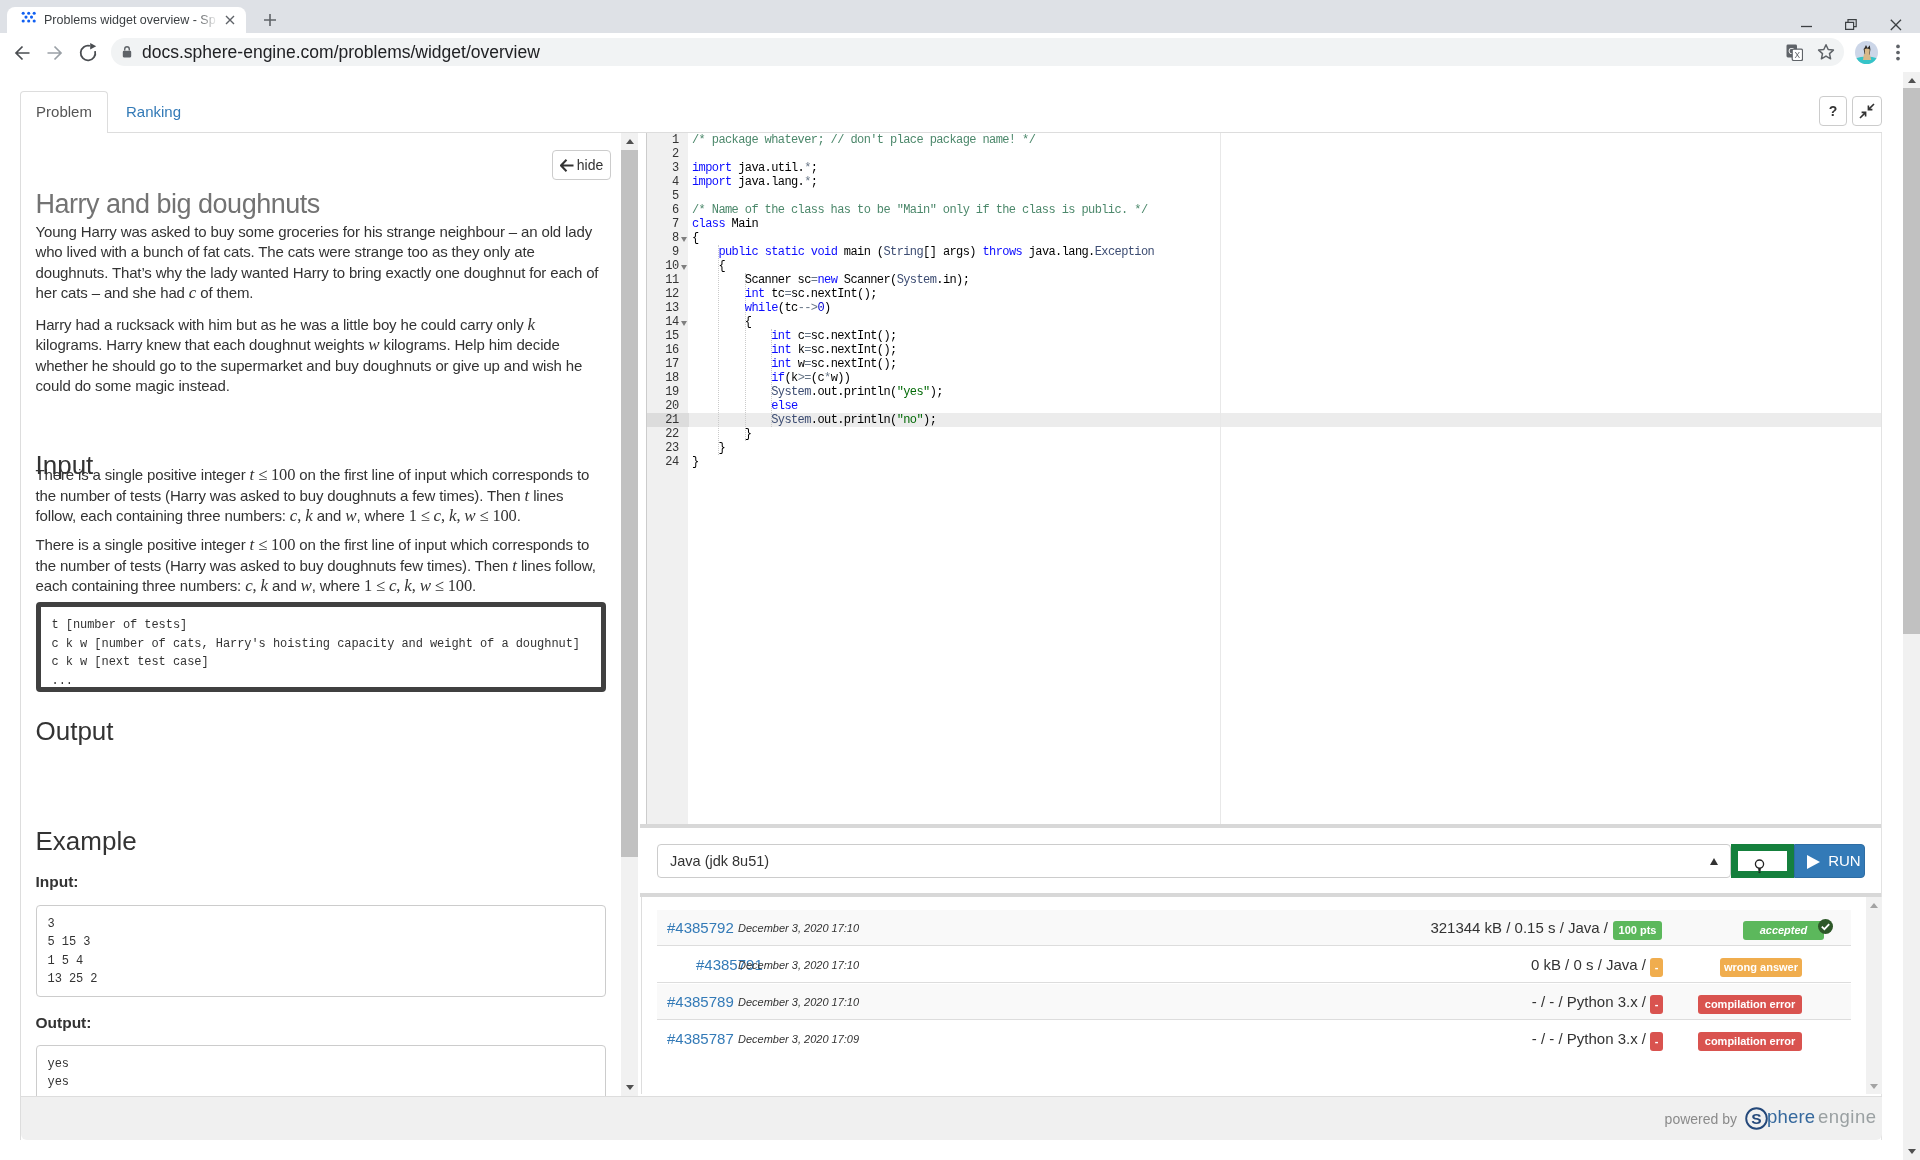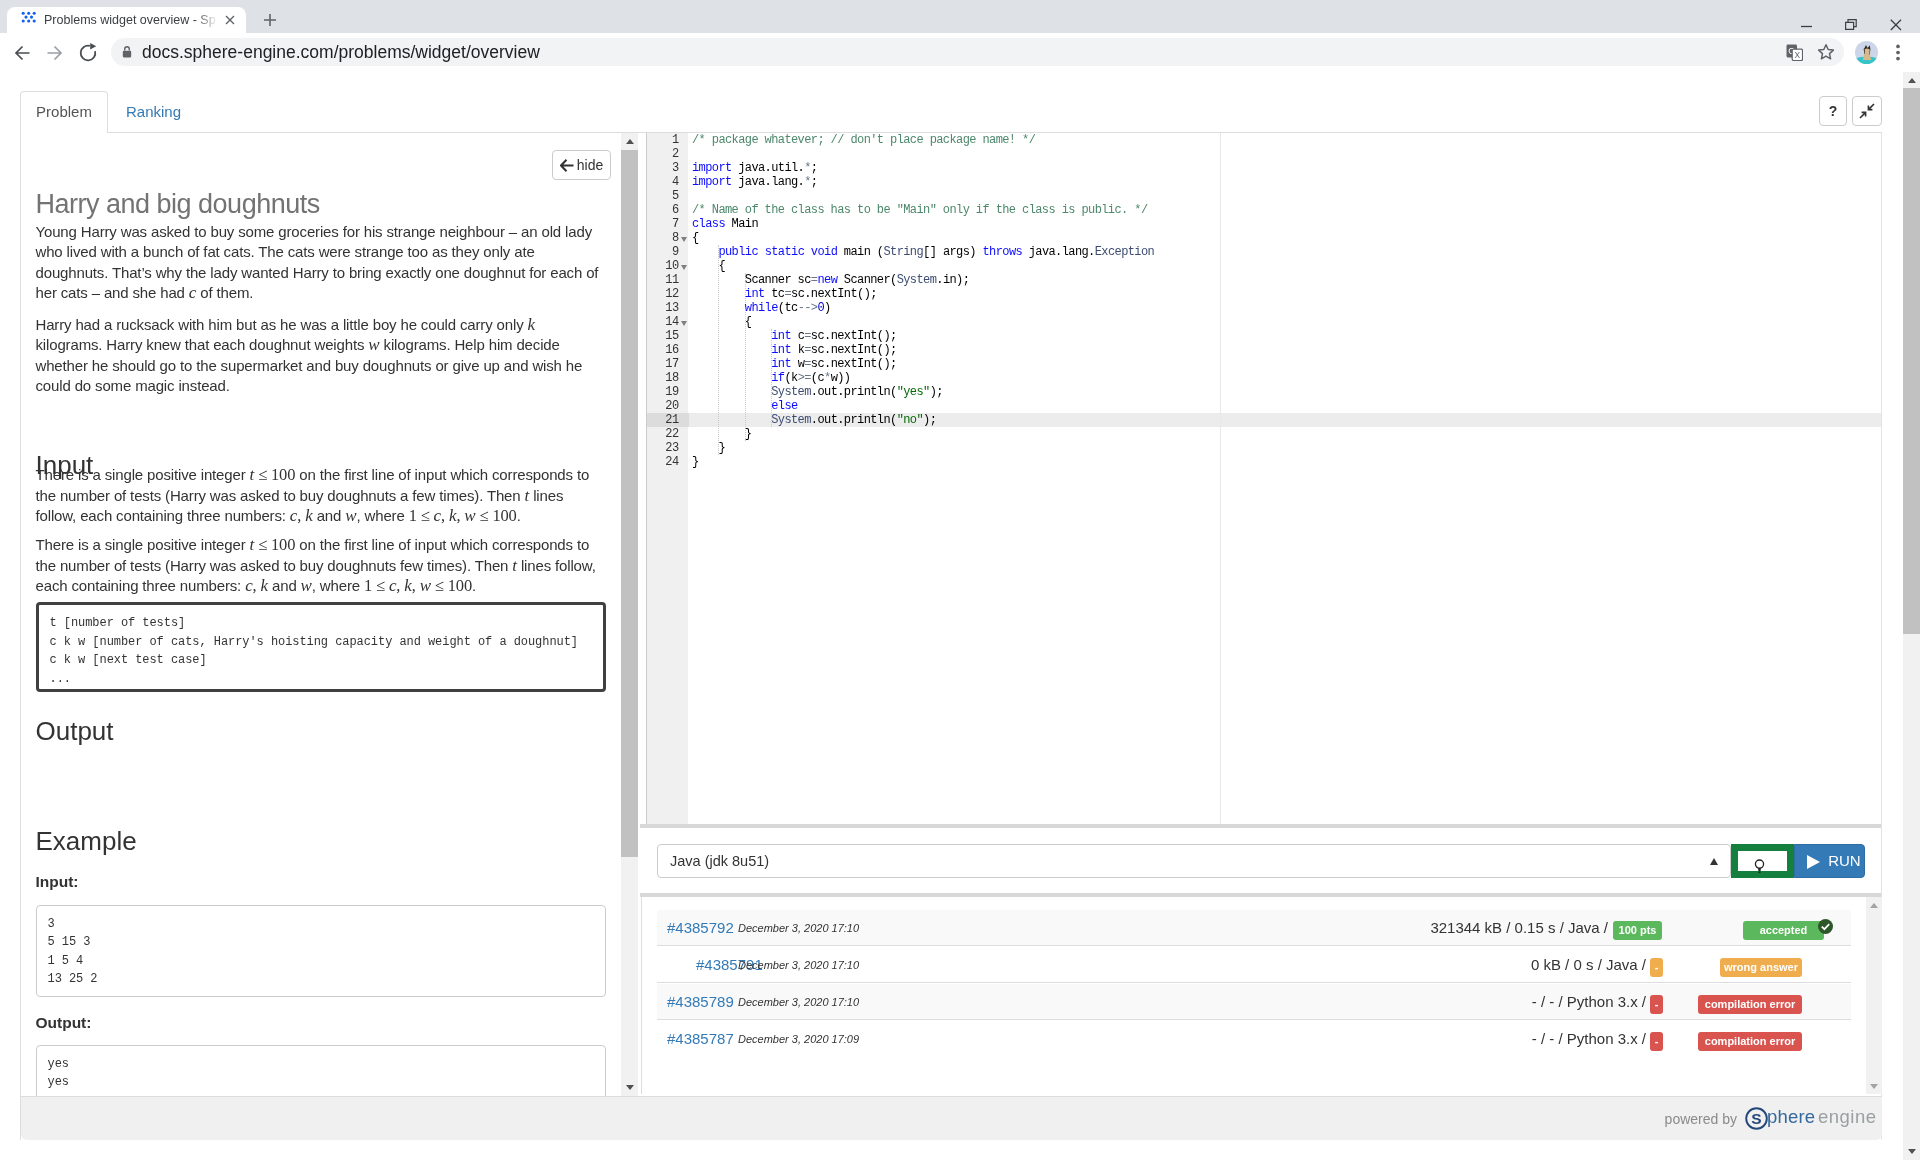--- a/index.html
+++ b/index.html
@@ -138,21 +138,21 @@
   <div class="abs" id="desc" style="left:21px;top:61px;width:600px;height:963px;overflow:hidden;background:#fff;color:#333;">
     <div class="abs" style="left:531px;top:17px;width:59px;height:30px;border:1px solid #ccc;border-radius:4px;background:#fff;font-size:14px;color:#333;text-align:center;line-height:28px;"><svg style="display:inline-block;vertical-align:-2px;margin-right:3px" width="14" height="13" viewBox="0 0 14 13">
           <path d="M6.5 0.8 L1 6.5 L6.5 12.2 M1.8 6.5 H13.5" fill="none" stroke="#333" stroke-width="2"></path>
         </svg>hide</div>
     <h2 class="abs" style="left:14.5px;top:38.5px;font-size:27px;letter-spacing:-0.5px;font-weight:400;color:#737373;white-space:nowrap;margin-top:17px;">Harry and big doughnuts</h2>
     <div class="abs" style="left:14.5px;top:89px;font-size:15px;letter-spacing:-0.15px;line-height:20.3px;white-space:nowrap;">Young Harry was asked to buy some groceries for his strange neighbour – an old lady<br>who lived with a bunch of fat cats. The cats were strange too as they only ate<br>doughnuts. That’s why the lady wanted Harry to bring exactly one doughnut for each of<br>her cats – and she had <span class="mv">c</span> of them.</div>
     <div class="abs" style="left:14.5px;top:182px;font-size:15px;letter-spacing:-0.15px;line-height:20.3px;white-space:nowrap;">Harry had a rucksack with him but as he was a little boy he could carry only <span class="mv">k</span><br>kilograms. Harry knew that each doughnut weights <span class="mv">w</span> kilograms. Help him decide<br>whether he should go to the supermarket and buy doughnuts or give up and wish he<br>could do some magic instead.</div>
     <div class="abs" style="left:14.5px;top:283.5px;font-size:26px;font-weight:400;color:#333;margin-top:33px;">Input</div>
     <div class="abs" style="left:14.5px;top:332.3px;font-size:15px;letter-spacing:-0.15px;line-height:20.3px;white-space:nowrap;">There is a single positive integer <span class="mv">t</span> <span class="mn">≤ 100</span> on the first line of input which corresponds to<br>the number of tests (Harry was asked to buy doughnuts a few times). Then <span class="mv">t</span> lines<br>follow, each containing three numbers: <span class="mv">c</span><span class="mn">,</span> <span class="mv">k</span> and <span class="mv">w</span>, where <span class="mn">1 ≤ </span><span class="mv">c</span><span class="mn">, </span><span class="mv">k</span><span class="mn">, </span><span class="mv">w</span><span class="mn"> ≤ 100</span>.</div>
     <div class="abs" style="left:14.5px;top:402.4px;font-size:15px;letter-spacing:-0.15px;line-height:20.3px;white-space:nowrap;">There is a single positive integer <span class="mv">t</span> <span class="mn">≤ 100</span> on the first line of input which corresponds to<br>the number of tests (Harry was asked to buy doughnuts few times). Then <span class="mv">t</span> lines follow,<br>each containing three numbers: <span class="mv">c</span><span class="mn">,</span> <span class="mv">k</span> and <span class="mv">w</span>, where <span class="mn">1 ≤ </span><span class="mv">c</span><span class="mn">, </span><span class="mv">k</span><span class="mn">, </span><span class="mv">w</span><span class="mn"> ≤ 100</span>.</div>
-    <pre class="abs mono" style="left:14.5px;top:469.3px;width:570px;height:90px;border:3px solid #404040;border-radius:4px;background:#fff;padding:9px 11px;font-size:12px;letter-spacing:-0.06px;line-height:18.6px;color:#333;">t [number of tests]
+    <pre class="abs mono" style="left:14.5px;top:469.3px;width:570px;height:90px;border:5px solid #404040;border-radius:4px;background:#fff;padding:9px 11px;font-size:12px;letter-spacing:-0.06px;line-height:18.6px;color:#333;">t [number of tests]
 c k w [number of cats, Harry's hoisting capacity and weight of a doughnut]
 c k w [next test case]
 ...</pre>
     <div class="abs" style="left:14.5px;top:583.4px;font-size:26px;font-weight:400;color:#333;">Output</div>
     <div class="abs" style="left:14.5px;top:692.5px;font-size:26px;font-weight:400;color:#333;">Example</div>
     <div class="abs" style="left:14.5px;top:740px;font-size:15.5px;font-weight:bold;">Input:</div>
     <pre class="abs mono" style="left:14.5px;top:771.5px;width:570px;height:92.4px;border:1px solid #ccc;border-radius:4px;background:#fff;padding:9px 11px;font-size:12px;letter-spacing:-0.06px;line-height:18.6px;color:#333;">3
 5 15 3
 1 5 4
 13 25 2</pre>
@@ -248,21 +248,21 @@
   <div class="abs" id="subs" style="left:641px;top:825px;width:1240px;height:197px;background:#fff;border-left:1px solid #ddd;">
     <div class="abs" style="left:15px;top:13px;width:1194px;height:36px;background:#f9f9f9;border-bottom:1px solid #ddd;"></div>
     <div class="abs" style="left:15px;top:50px;width:1194px;height:36px;background:#fff;border-bottom:1px solid #ddd;"></div>
     <div class="abs" style="left:15px;top:87px;width:1194px;height:36px;background:#f9f9f9;border-bottom:1px solid #ddd;"></div>
     <div class="abs" style="left:15px;top:124px;width:1194px;height:36px;background:#fff;"></div>
 
     <div class="abs" style="left:25px;top:22px;font-size:15px;color:#337ab7;">#4385792</div>
     <div class="abs" style="left:96px;top:25px;font-size:11px;font-style:italic;color:#333;">December 3, 2020 17:10</div>
     <div class="abs" style="left:666px;top:22px;width:300px;text-align:right;font-size:15px;color:#333;">321344 kB / 0.15 s / Java /</div>
     <div class="abs badge g" style="left:971px;top:24px;">100 pts</div>
-    <div class="abs badge g" style="left:1101px;top:24px;width:81px;">accepted</div>
+    <div class="abs badge g" style="left:1101px;top:24px;width:81px;font-style:italic;">accepted</div>
     <svg class="abs" style="left:1176px;top:22px;" width="15" height="15" viewBox="0 0 15 15">
       <circle cx="7.5" cy="7.5" r="7.5" fill="#2e5829"></circle>
       <path d="M3.8 7.7 L6.4 10.2 L11.2 5.2" fill="none" stroke="#fff" stroke-width="1.8"></path>
     </svg>
 
     <div class="abs" style="left:10px;top:59px;font-size:15px;color:#337ab7;margin-left:44px;">#4385791</div>
     <div class="abs" style="left:96px;top:62px;font-size:11px;font-style:italic;color:#333;">December 3, 2020 17:10</div>
     <div class="abs" style="left:704px;top:59px;width:300px;text-align:right;font-size:15px;color:#333;">0 kB / 0 s / Java /</div>
     <div class="abs badge o" style="left:1008px;top:61px;">-</div>
     <div class="abs badge o" style="left:1078px;top:61px;width:82px;">wrong answer</div>

